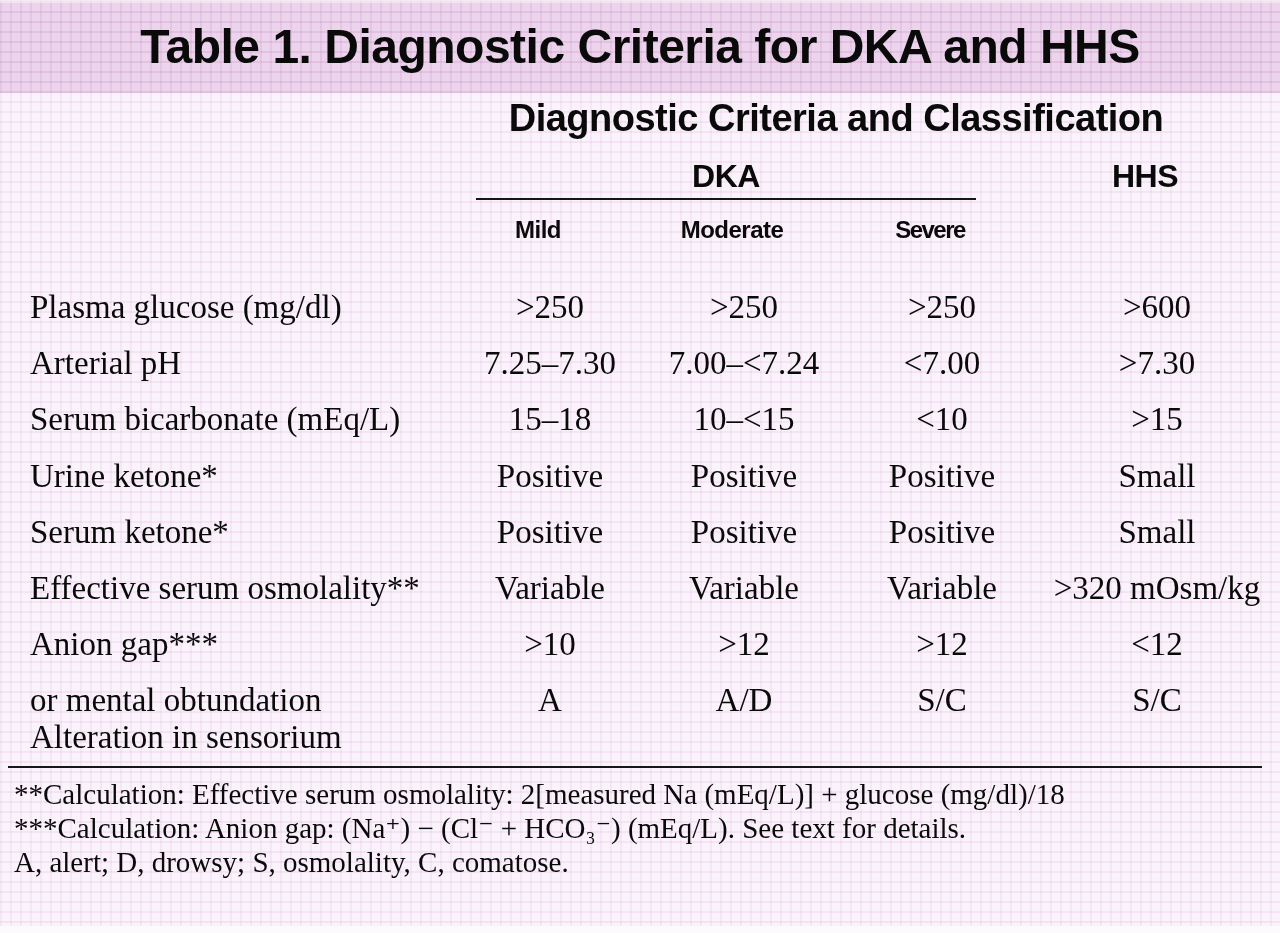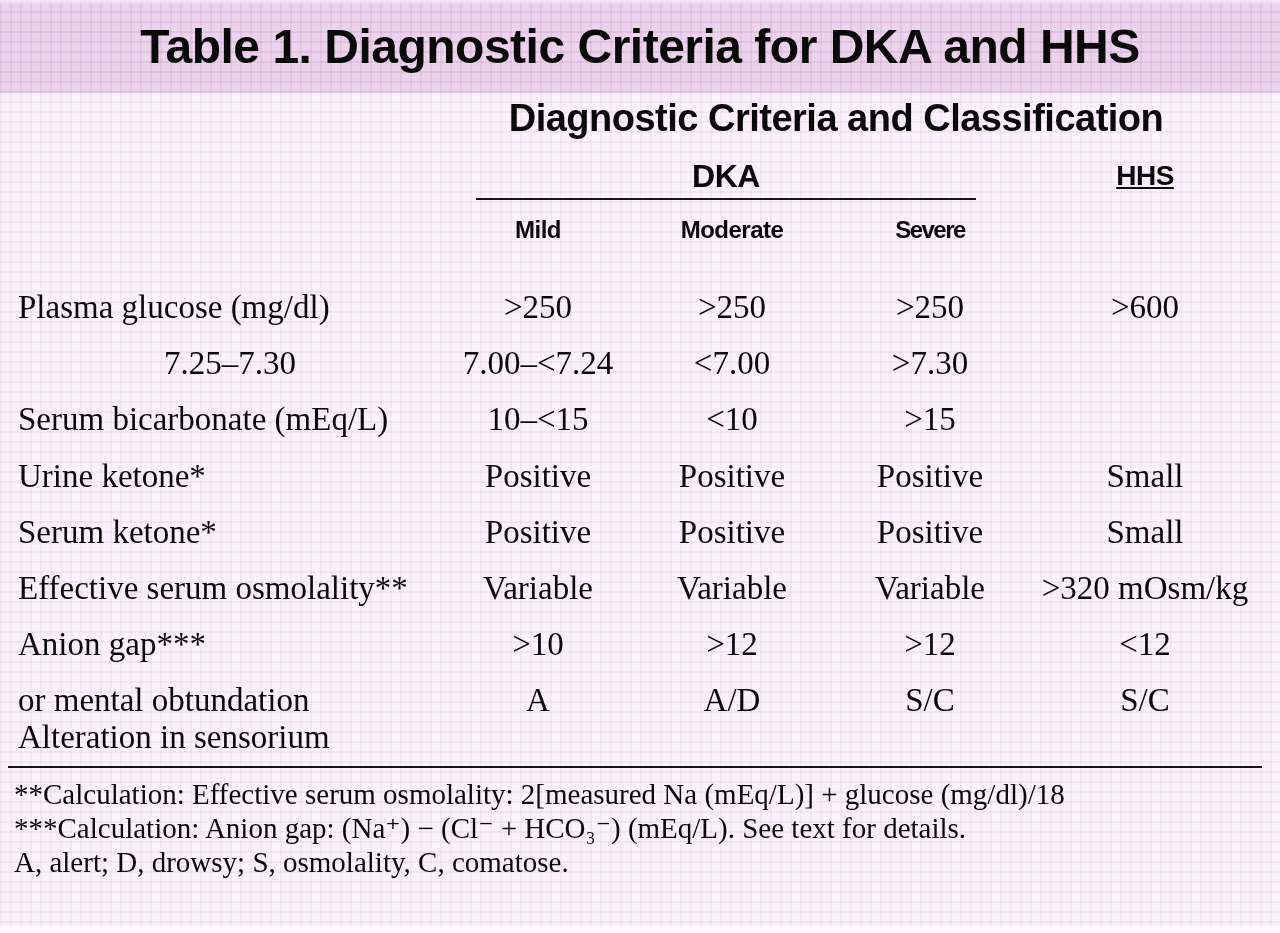--- a/index.html
+++ b/index.html
@@ -30,37 +30,38 @@
     font-weight: 700; font-size: 48px; letter-spacing: -0.5px;
   }
   .hdr-sans {
     position: absolute;
     font-family: "Liberation Sans", "DejaVu Sans", sans-serif;
     font-weight: 700; font-size: 38px; letter-spacing: -0.5px;
     line-height: 36px; text-align: center;
   }
   .group-header { top: 100px; left: 460px; width: 752px; }
   .dka-header   { top: 158px; left: 476px; width: 500px; font-size: 32px; }
-  .hhs-header   { top: 158px; left: 1012px; width: 266px; font-size: 28px; text-decoration: underline; }
+  .hhs-header   { top: 158px; left: 1012px; width: 266px; font-size: 32px; }
   .dka-underline {
     position: absolute; top: 198px; left: 476px; width: 500px; height: 2px;
     background: #161616;
   }
   .sev { top: 212px; font-size: 24px; }
   .sev-mild     { left: 460px; width: 156px; }
   .sev-moderate { left: 616px; width: 232px; }
   .sev-severe   { left: 848px; width: 164px; letter-spacing: -1.5px; }
 
   .rows { position: absolute; top: 279px; left: 0; width: 1278px; }
   .trow {
     display: grid;
     grid-template-columns: 460px 156px 232px 164px 266px;
     height: 56.3px;
     align-items: center;
     font-size: 33px;
+    margin-left: 12px;
   }
   .trow .label { padding-left: 18px; text-align: left; white-space: nowrap; }
   .trow .val   { text-align: center; white-space: nowrap; }
   .trow.last {
     height: auto;
     align-items: start;
     padding-top: 9px;
     line-height: 37px;
   }
   .rule-full {
@@ -99,28 +100,30 @@
 
     <div class="trow">
       <div class="label">Plasma glucose (mg/dl)</div>
       <div class="val">&gt;250</div>
       <div class="val">&gt;250</div>
       <div class="val">&gt;250</div>
       <div class="val">&gt;600</div>
     </div>
 
     <div class="trow">
+      <div class="label">Arterial pH</div>
       <div class="val">7.25–7.30</div>
       <div class="val">7.00–&lt;7.24</div>
       <div class="val">&lt;7.00</div>
       <div class="val">&gt;7.30</div>
     </div>
 
     <div class="trow">
       <div class="label">Serum bicarbonate (mEq/L)</div>
+      <div class="val">15–18</div>
       <div class="val">10–&lt;15</div>
       <div class="val">&lt;10</div>
       <div class="val">&gt;15</div>
     </div>
 
     <div class="trow">
       <div class="label">Urine ketone*</div>
       <div class="val">Positive</div>
       <div class="val">Positive</div>
       <div class="val">Positive</div>

